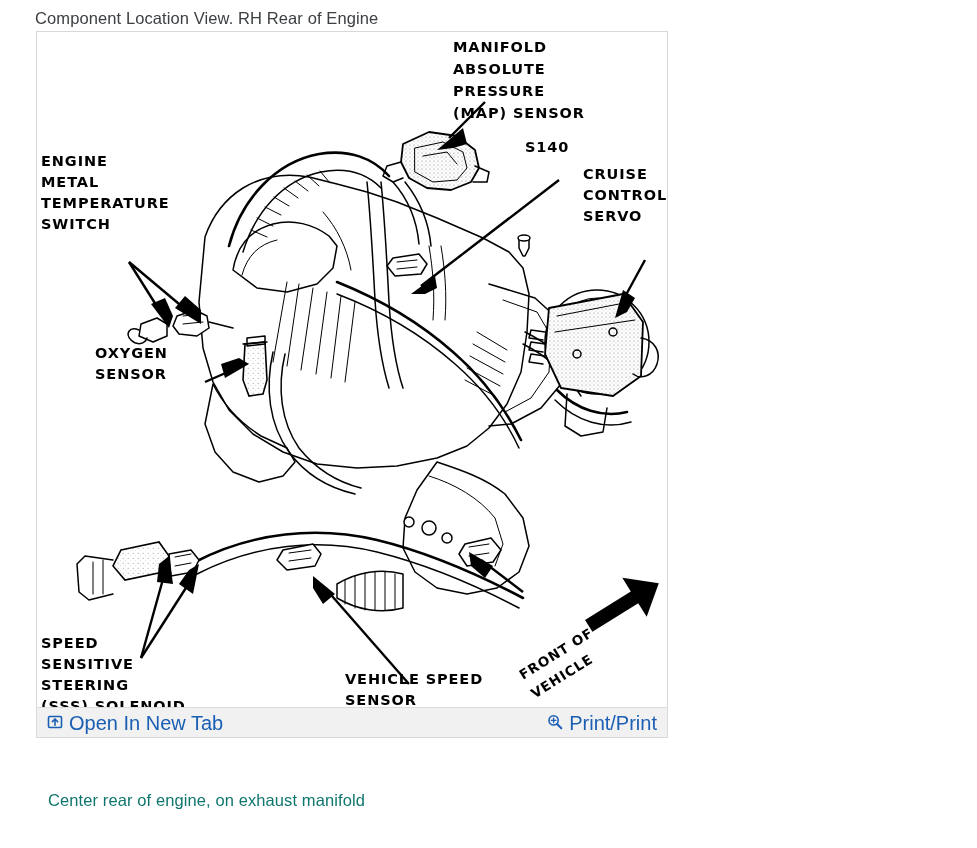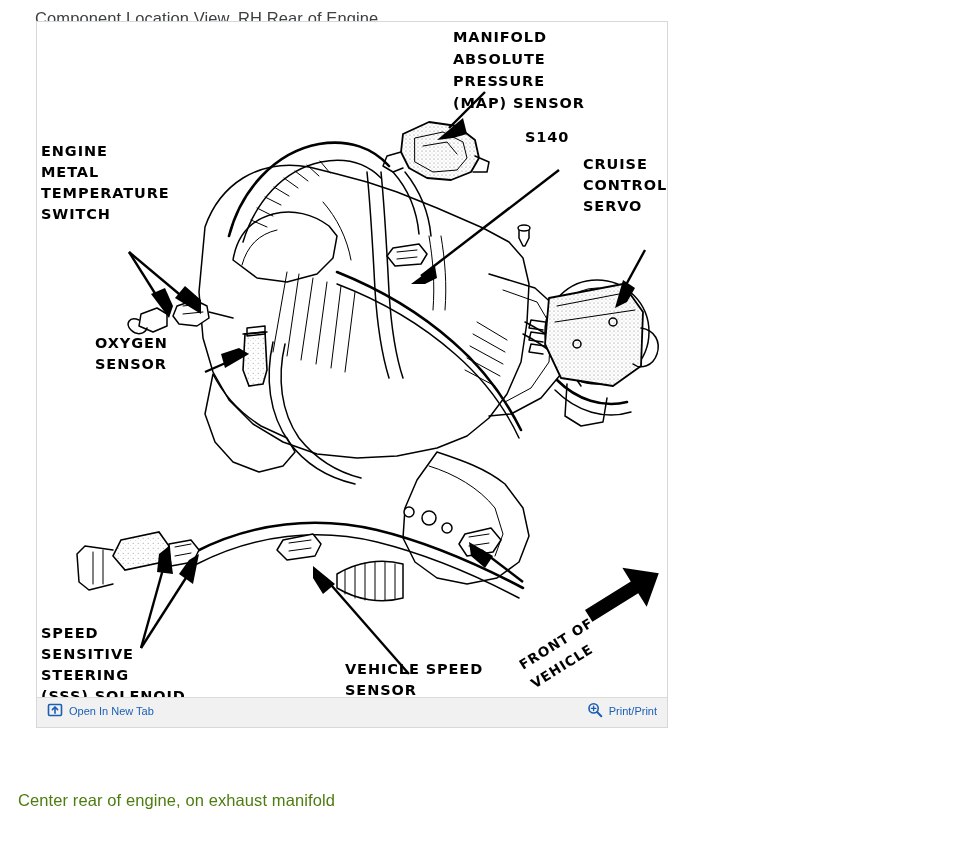--- a/index.html
+++ b/index.html
@@ -33,21 +33,21 @@
     line-height: 20px;
     color: #3c4043;
     letter-spacing: 0.1px;
     white-space: nowrap;
   }
 
   
   .figure-frame {
     position: absolute;
     left: 36px;
-    top: 21px;
+    top: 31px;
     width: 632px;
     height: 707px;
     background: #4d7c0f;
     border: 1px solid #d8d8d8;
     box-sizing: border-box;
   }
 
   .diagram-area {
     position: absolute;
     left: 0;
@@ -69,39 +69,39 @@
     background: #f1f1f1;
     border-top: 1px solid #dcdcdc;
     box-sizing: border-box;
     display: flex;
     align-items: center;
     justify-content: space-between;
     padding: 0 10px 0 10px;
   }
   .tb-btn {
     display: flex;
-    align-items: flex-start;
+    align-items: flex-end;
     gap: 6px;
     color: #1a5fb4;
-    font-size: 11px;
+    font-size: 20px;
     line-height: 18px;
     cursor: pointer;
     text-decoration: none;
     white-space: nowrap;
   }
   .tb-icon { display: block; }
 
   
   .figure-caption {
     position: absolute;
-    left: 18px;
+    left: 48px;
     top: 790px;
     font-size: 16.5px;
     line-height: 20px;
-    color: #4d7c0f;
+    color: #0f766e;
     letter-spacing: 0.1px;
     white-space: nowrap;
   }
 
   
   .dg-label {
     font-family: "DejaVu Sans", sans-serif;
     font-size: 14.5px;
     font-weight: 700;
     fill: #000000;

